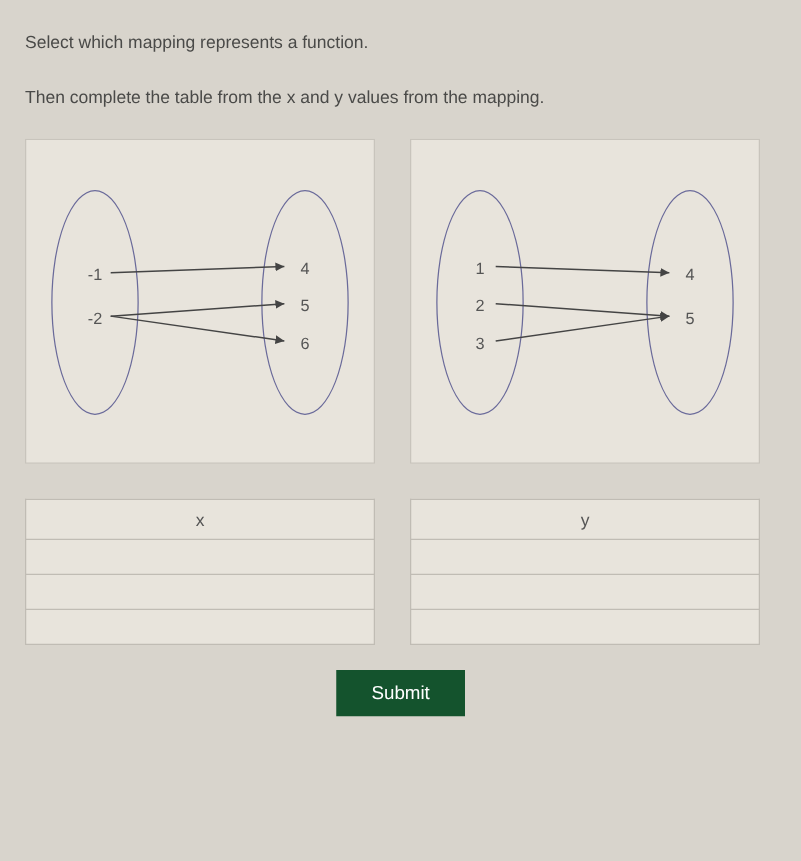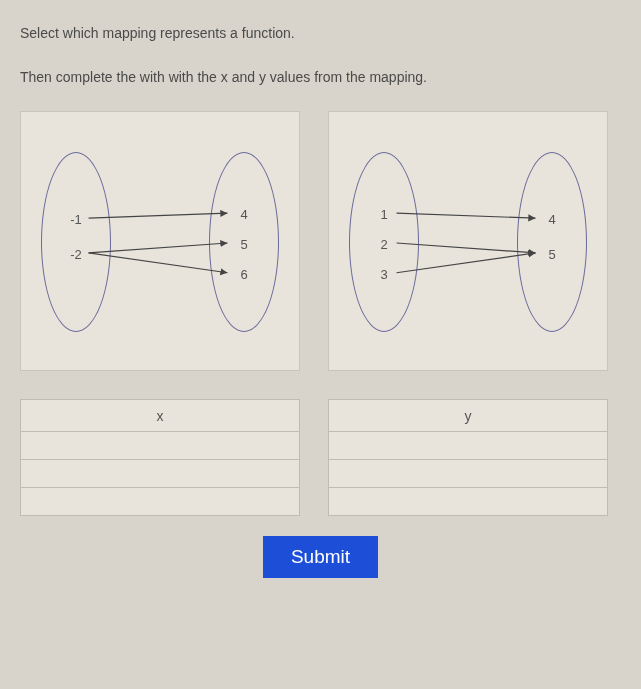--- a/index.html
+++ b/index.html
@@ -81,33 +81,33 @@
       text-align: center;
     }
     th {
       height: 32px;
     }
     .submit-wrap {
       text-align: center;
       margin-top: 20px;
     }
     .submit-btn {
-      background: #1d4ed8;
+      background: #14532d;
       color: #fff;
       border: none;
       padding: 10px 28px;
-      font-size: 19px;
+      font-size: 15px;
       cursor: pointer;
     }
   </style>
 </head>
 <body>
 
 <div class="instruction">Select which mapping represents a function.</div>
-<div class="instruction">Then complete the with with the x and y values from the mapping.</div>
+<div class="instruction">Then complete the table from the x and y values from the mapping.</div>
 
 <div class="diagrams">
 
   <div class="diagram-box">
     <div class="oval oval-left"></div>
     <div class="oval oval-right"></div>
     <span class="val" style="left:45px; top:100px;">-1</span>
     <span class="val" style="left:45px; top:135px;">-2</span>
     <span class="val" style="right:45px; top:95px;">4</span>
     <span class="val" style="right:45px; top:125px;">5</span>

